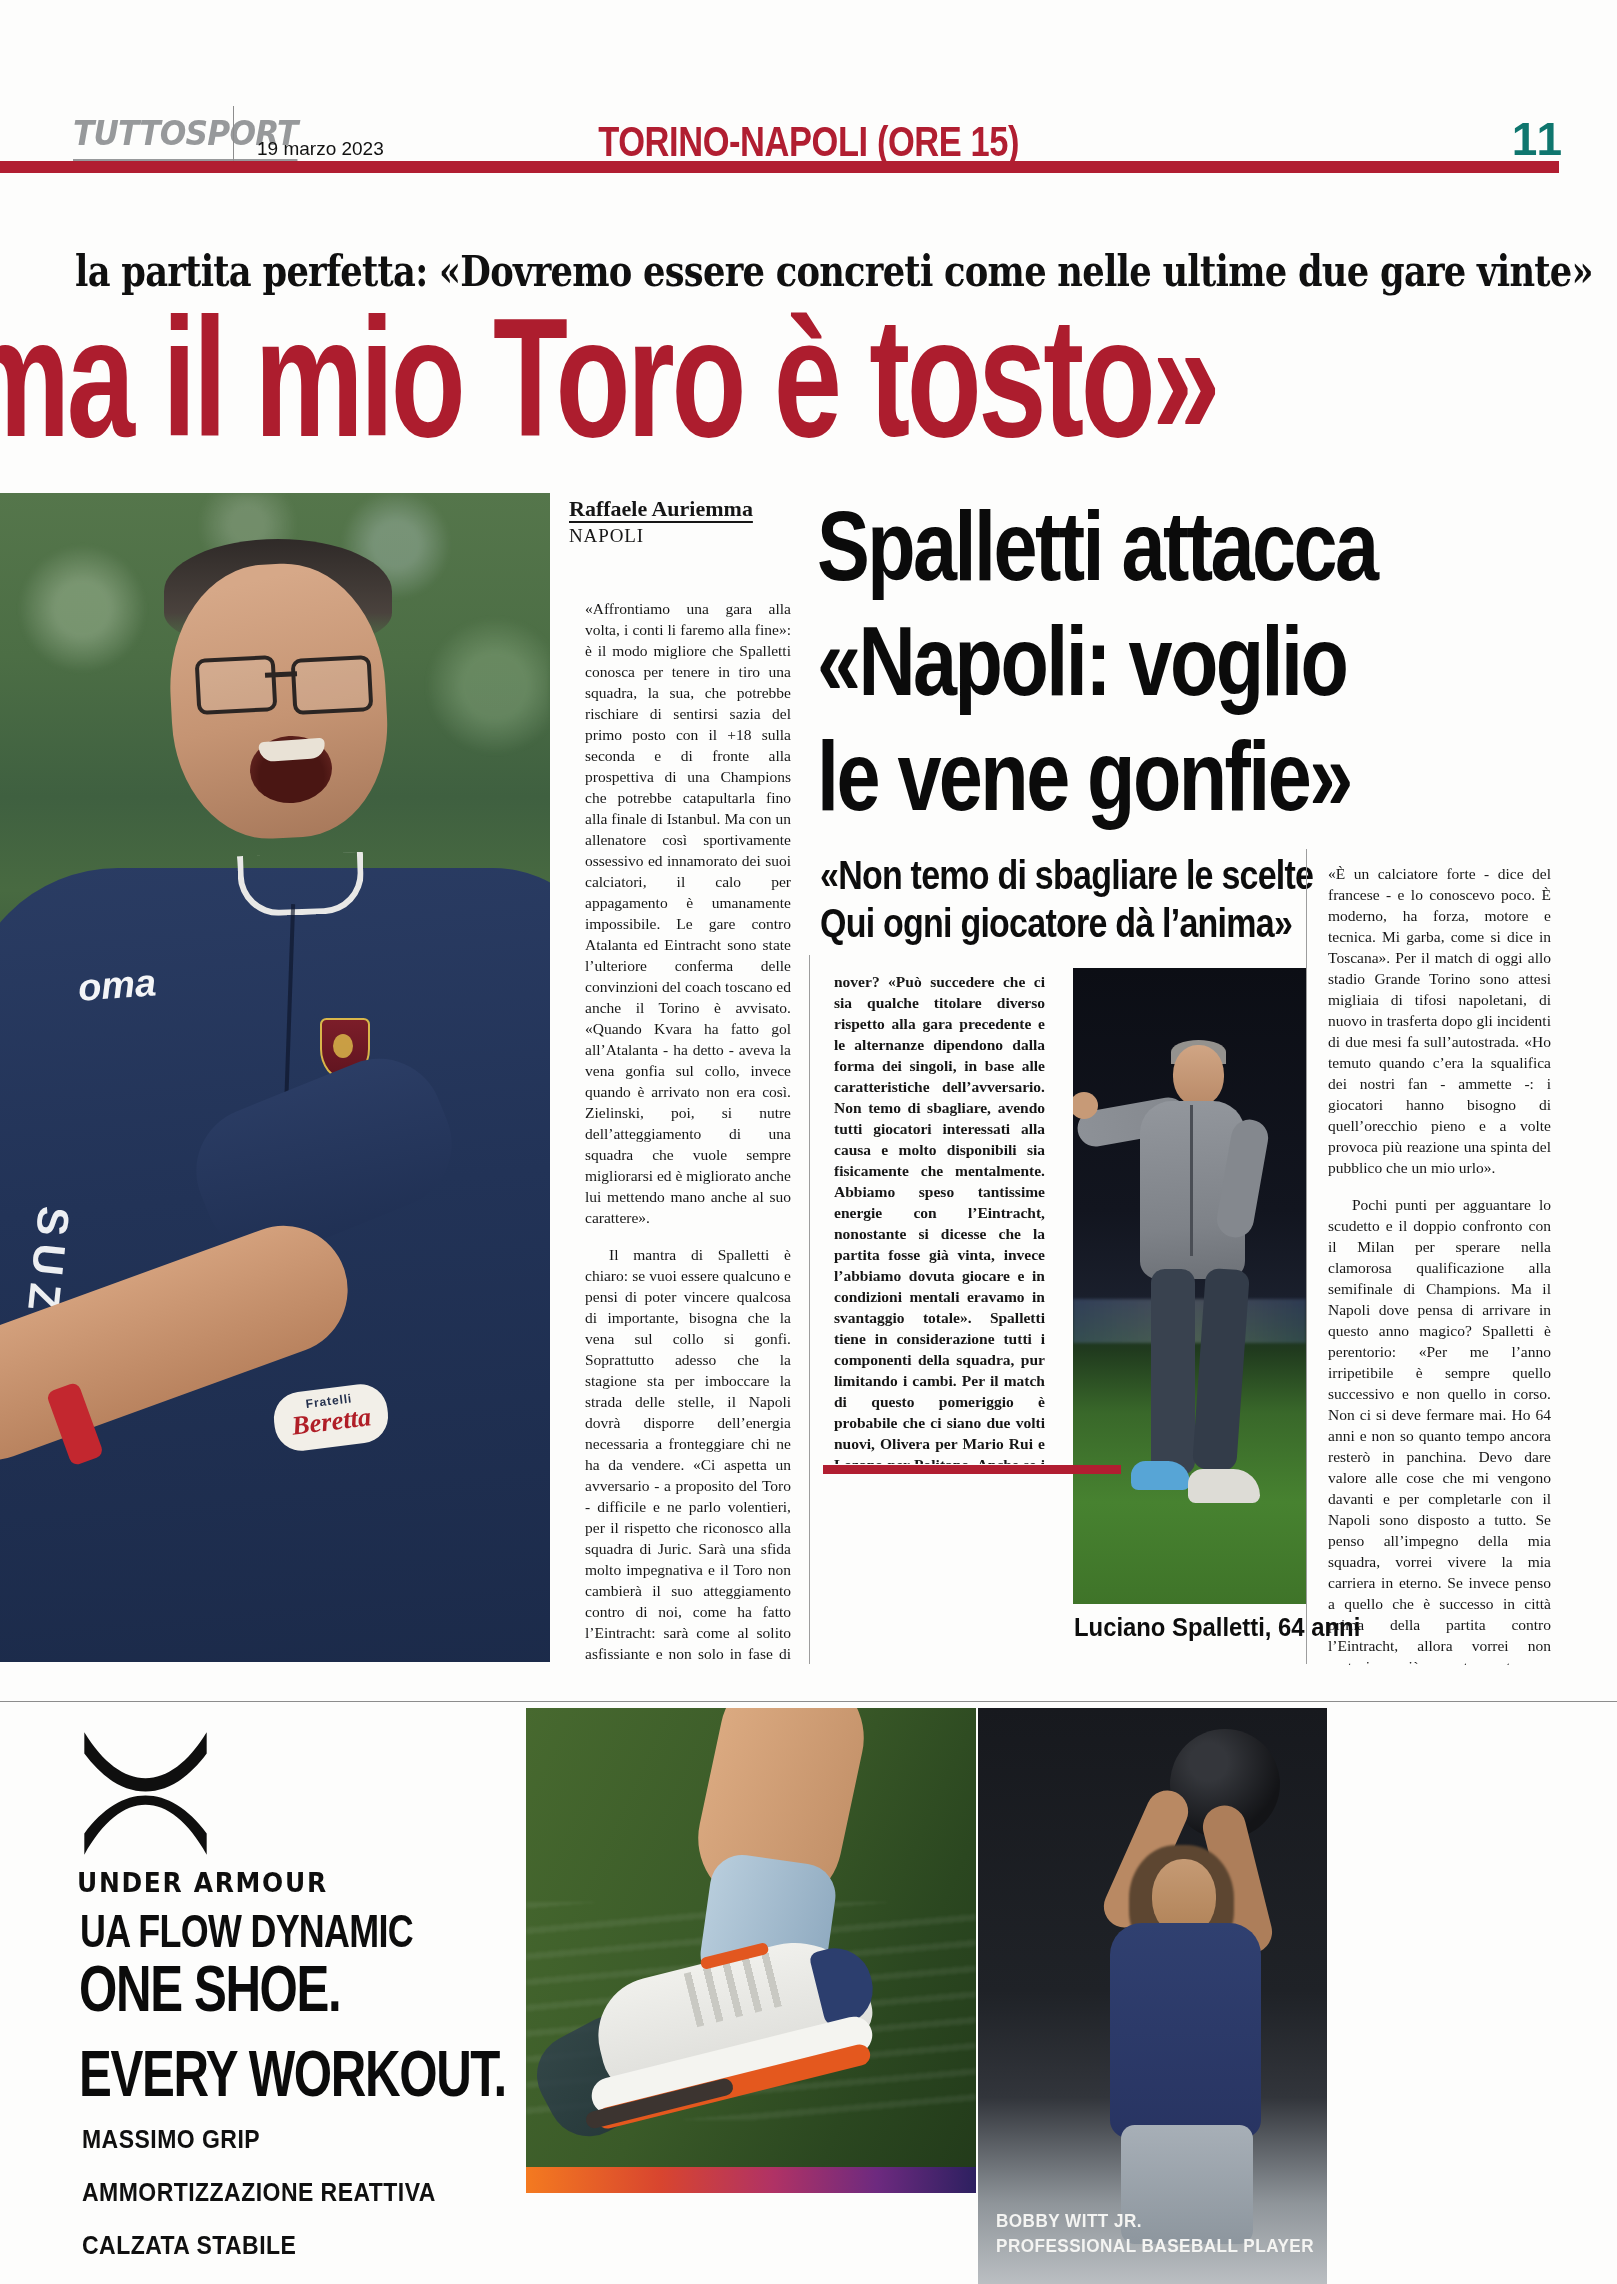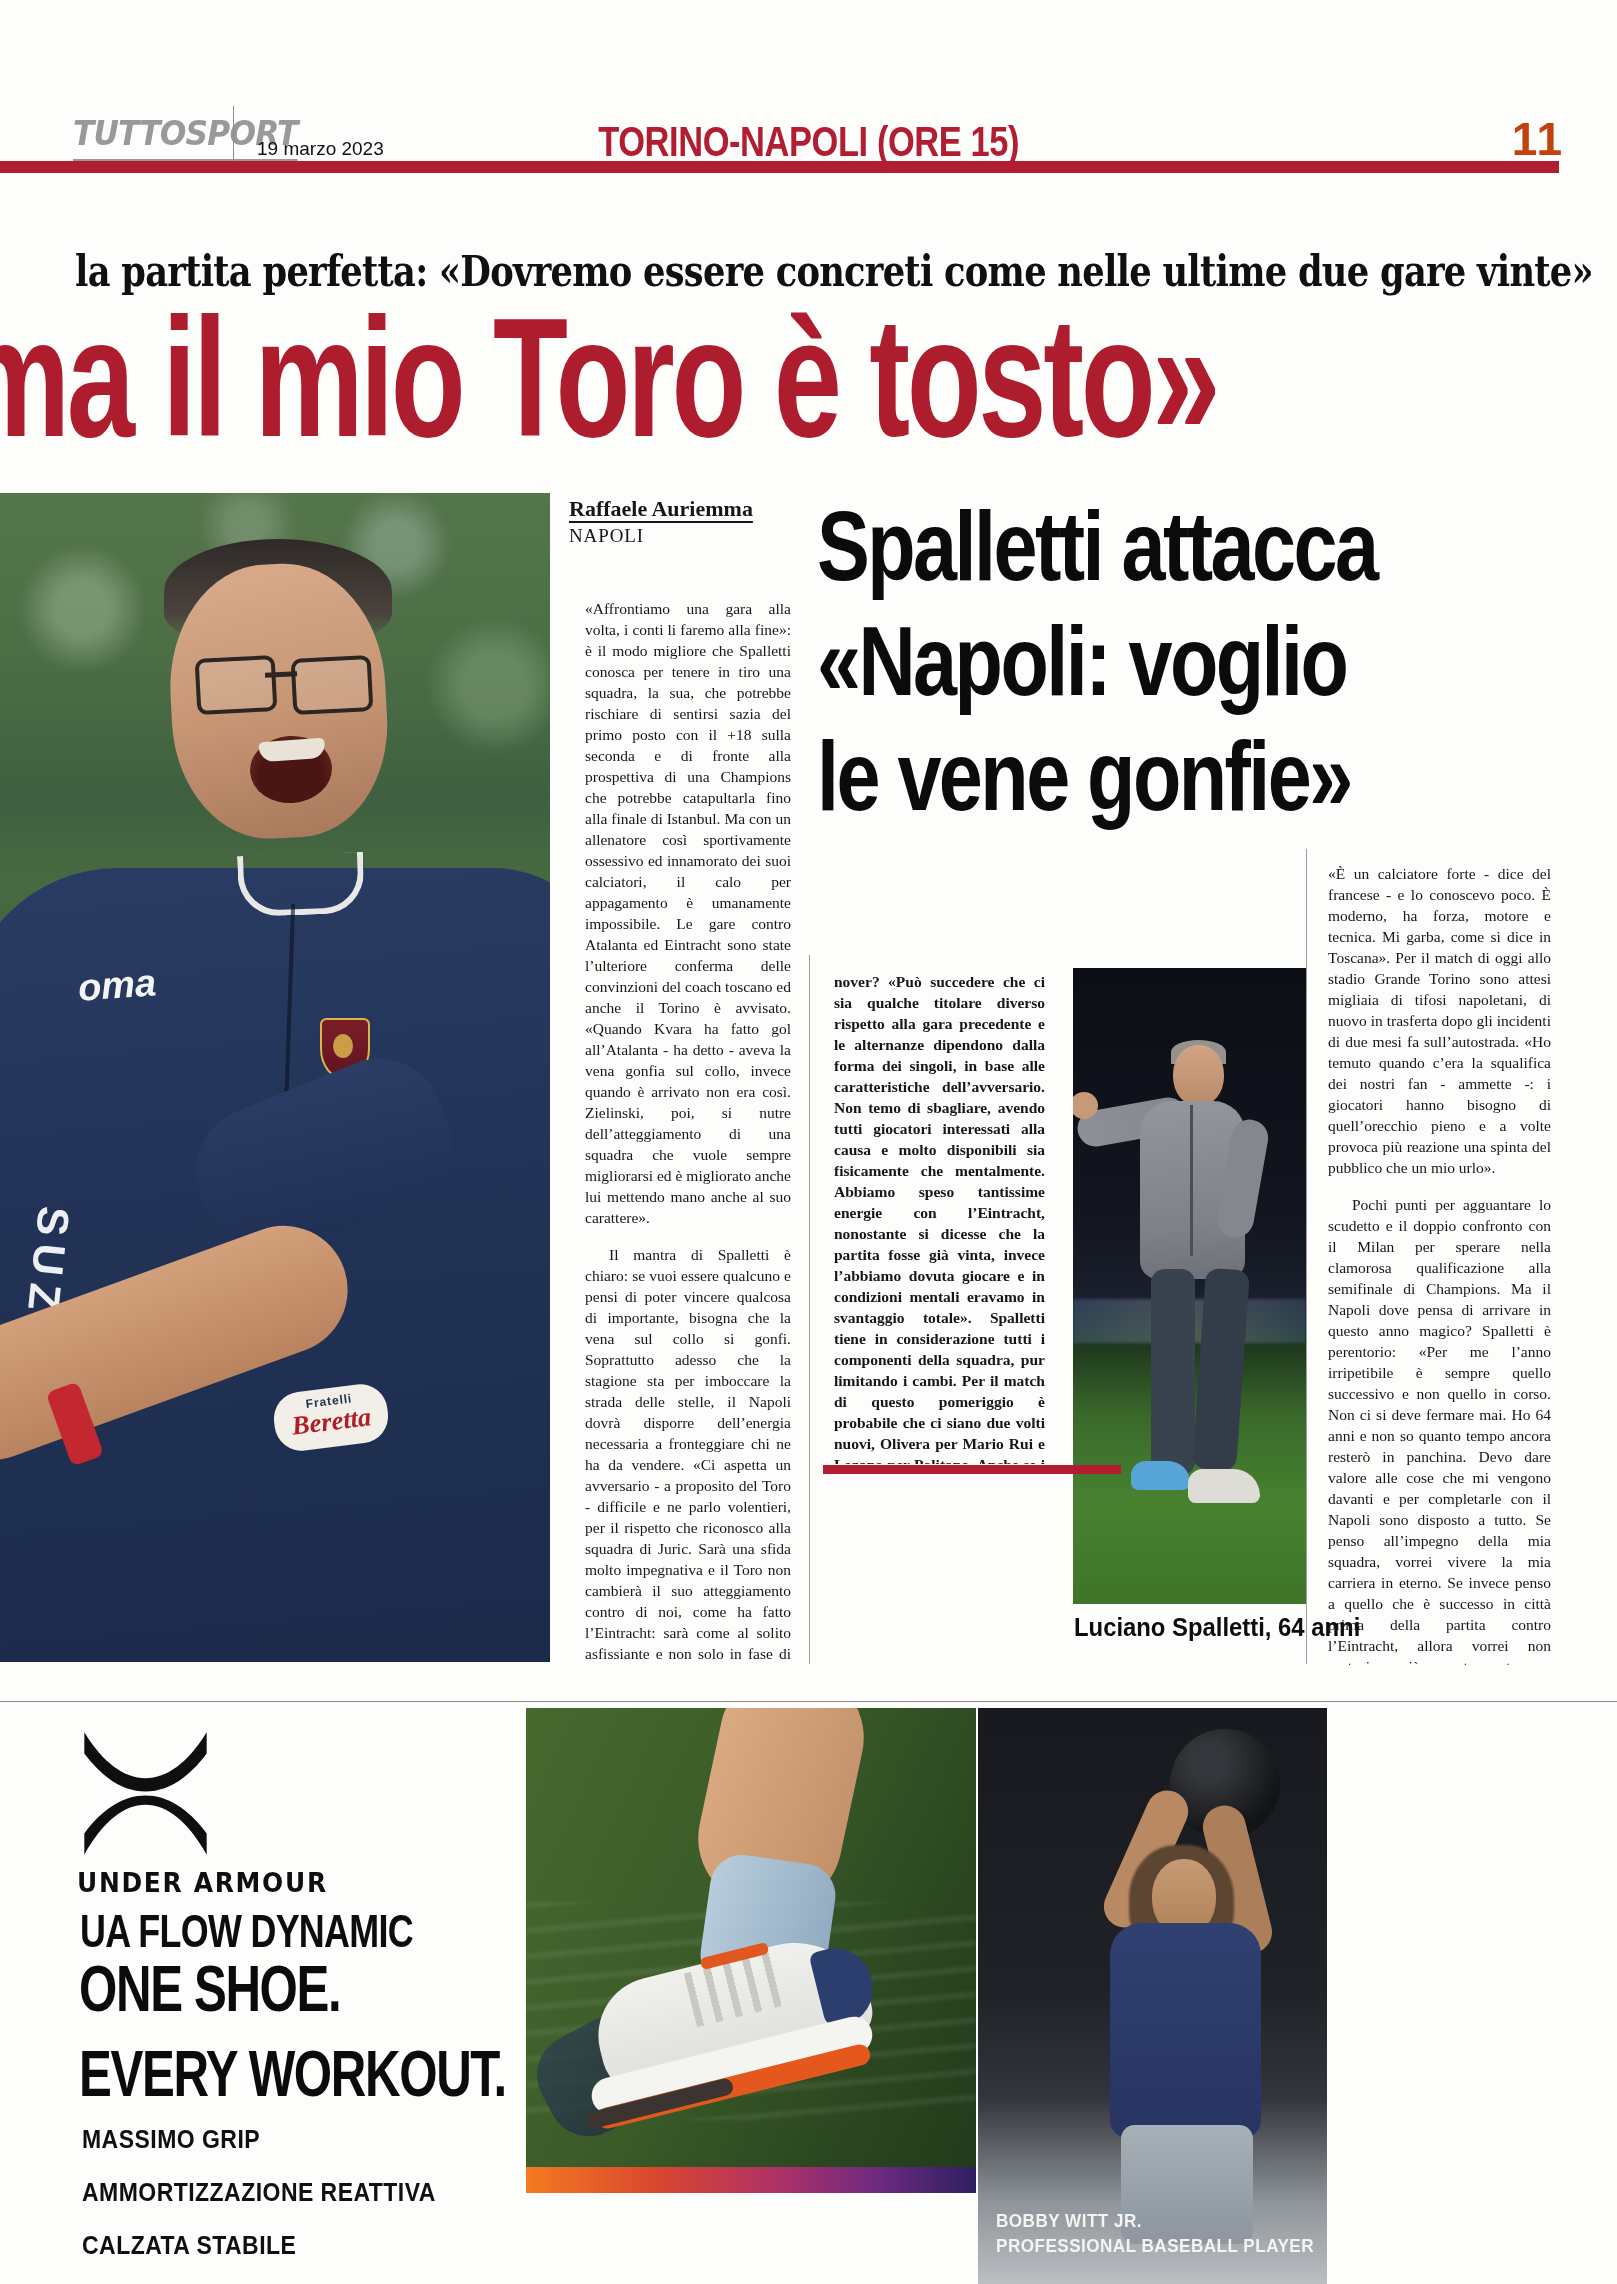--- a/index.html
+++ b/index.html
@@ -9,21 +9,21 @@
 
   
   #masthead{left:73px;top:113px;font-family:"DejaVu Sans",sans-serif;font-style:italic;
     font-weight:800;font-size:34px;color:#97999b;letter-spacing:-0.9px;transform:scaleX(.92);
     transform-origin:left top;border-bottom:7.3px solid #97999b;padding-bottom:6.4px;}
   #hdr-divider{left:233px;top:106px;width:1.4px;height:60px;background:#8d8d8d;}
   #hdr-date{left:257px;top:138px;font-size:19px;font-weight:500;color:#111;}
   #hdr-section{left:0;top:118px;width:1618px;text-align:center;font-weight:800;font-size:42px;
     color:#b11e31;letter-spacing:-0.5px;}
   #hdr-section span{display:inline-block;transform:scaleX(.82);transform-origin:center;}
-  #hdr-pagenum{right:54px;top:112px;font-size:46px;font-weight:800;letter-spacing:1.8px;color:#c2410c;}
+  #hdr-pagenum{right:54px;top:112px;font-size:46px;font-weight:800;letter-spacing:1.8px;color:#0f766e;}
   #hdr-redbar{left:0;top:161px;width:1559px;height:12px;background:#b11e31;}
 
   
   #kicker{left:75px;top:247px;font-family:"DejaVu Serif",serif;font-weight:700;font-size:42px;
     color:#101010;white-space:nowrap;transform:scaleX(.84);transform-origin:left top;letter-spacing:-0.9px;}
   #headline{left:-39px;top:282px;font-weight:800;font-size:168px;color:#ad1d2e;white-space:nowrap;
     letter-spacing:-4.6px;transform:scaleX(.73);transform-origin:left top;}
 
   
   .bodycol{font-family:"Liberation Serif",serif;font-size:15.5px;line-height:21px;text-align:justify;
@@ -227,20 +227,24 @@
     <p>«Affrontiamo una gara alla volta, i conti li faremo alla fine»: è il modo migliore che Spalletti conosca per tenere in tiro una squadra, la sua, che potrebbe rischiare di sentirsi sazia del primo posto con il +18 sulla seconda e di fronte alla prospettiva di una Champions che potrebbe catapultarla fino alla finale di Istanbul. Ma con un allenatore così sportivamente ossessivo ed innamorato dei suoi calciatori, il calo per appagamento è umanamente impossibile. Le gare contro Atalanta ed Eintracht sono state l’ulteriore conferma delle convinzioni del coach toscano ed anche il Torino è avvisato. «Quando Kvara ha fatto gol all’Atalanta - ha detto - aveva la vena gonfia sul collo, invece quando è arrivato non era così. Zielinski, poi, si nutre dell’atteggiamento di una squadra che vuole sempre migliorarsi ed è migliorato anche lui mettendo mano anche al suo carattere».</p>
     <p>Il mantra di Spalletti è chiaro: se vuoi essere qualcuno e pensi di poter vincere qualcosa di importante, bisogna che la vena sul collo si gonfi. Soprattutto adesso che la stagione sta per imboccare la strada delle stelle, il Napoli dovrà disporre dell’energia necessaria a fronteggiare chi ne ha da vendere. «Ci aspetta un avversario - a proposito del Toro - difficile e ne parlo volentieri, per il rispetto che riconosco alla squadra di Juric. Sarà una sfida molto impegnativa e il Toro non cambierà il suo atteggiamento contro di noi, come ha fatto l’Eintracht: sarà come al solito asfissiante e non solo in fase di non possesso. Quindi, dovremo essere pronti a duelli di grandissima fisicità».</p>
     <p>La domanda che a Napoli gira di bocca in bocca è sempre la stessa: Spalletti farà tur-</p>
   </div>
 
   <div id="subhead" class="abs">
     <div>Spalletti attacca</div>
     <div>«Napoli: voglio</div>
     <div>le vene gonfie»</div>
   </div>
+  <div id="deck" class="abs">
+    <div>«Non temo di sbagliare le scelte</div>
+    <div>Qui ogni giocatore dà l’anima»</div>
+  </div>
 
   <div id="ruleA" class="abs"></div>
   <div id="ruleB" class="abs"></div>
 
   <div id="col2" class="abs bodycol">
     <p>nover? «Può succedere che ci sia qualche titolare diverso rispetto alla gara precedente e le alternanze dipendono dalla forma dei singoli, in base alle caratteristiche dell’avversario. Non temo di sbagliare, avendo tutti giocatori interessati alla causa e molto disponibili sia fisicamente che mentalmente. Abbiamo speso tantissime energie con l’Eintracht, nonostante si dicesse che la partita fosse già vinta, invece l’abbiamo dovuta giocare e in condizioni mentali eravamo in svantaggio totale». Spalletti tiene in considerazione tutti i componenti della squadra, pur limitando i cambi. Per il match di questo pomeriggio è probabile che ci siano due volti nuovi, Olivera per Mario Rui e Lozano per Politano. Anche se i giudizi su Elmas e Ndombele continuano ad essere lusinghieri.</p>
   </div>
 
   <div id="photo-spalletti" class="abs">
     <div id="ps-banner" class="abs"></div>

